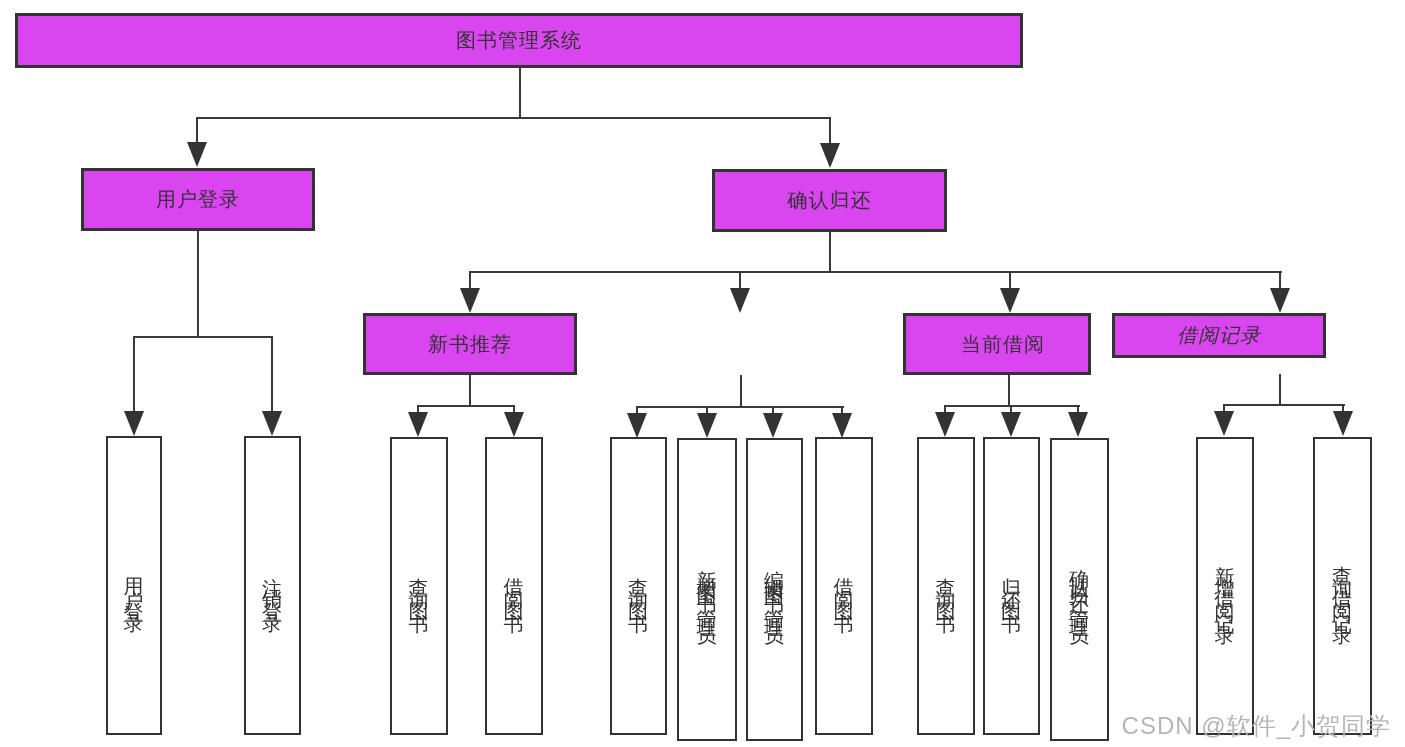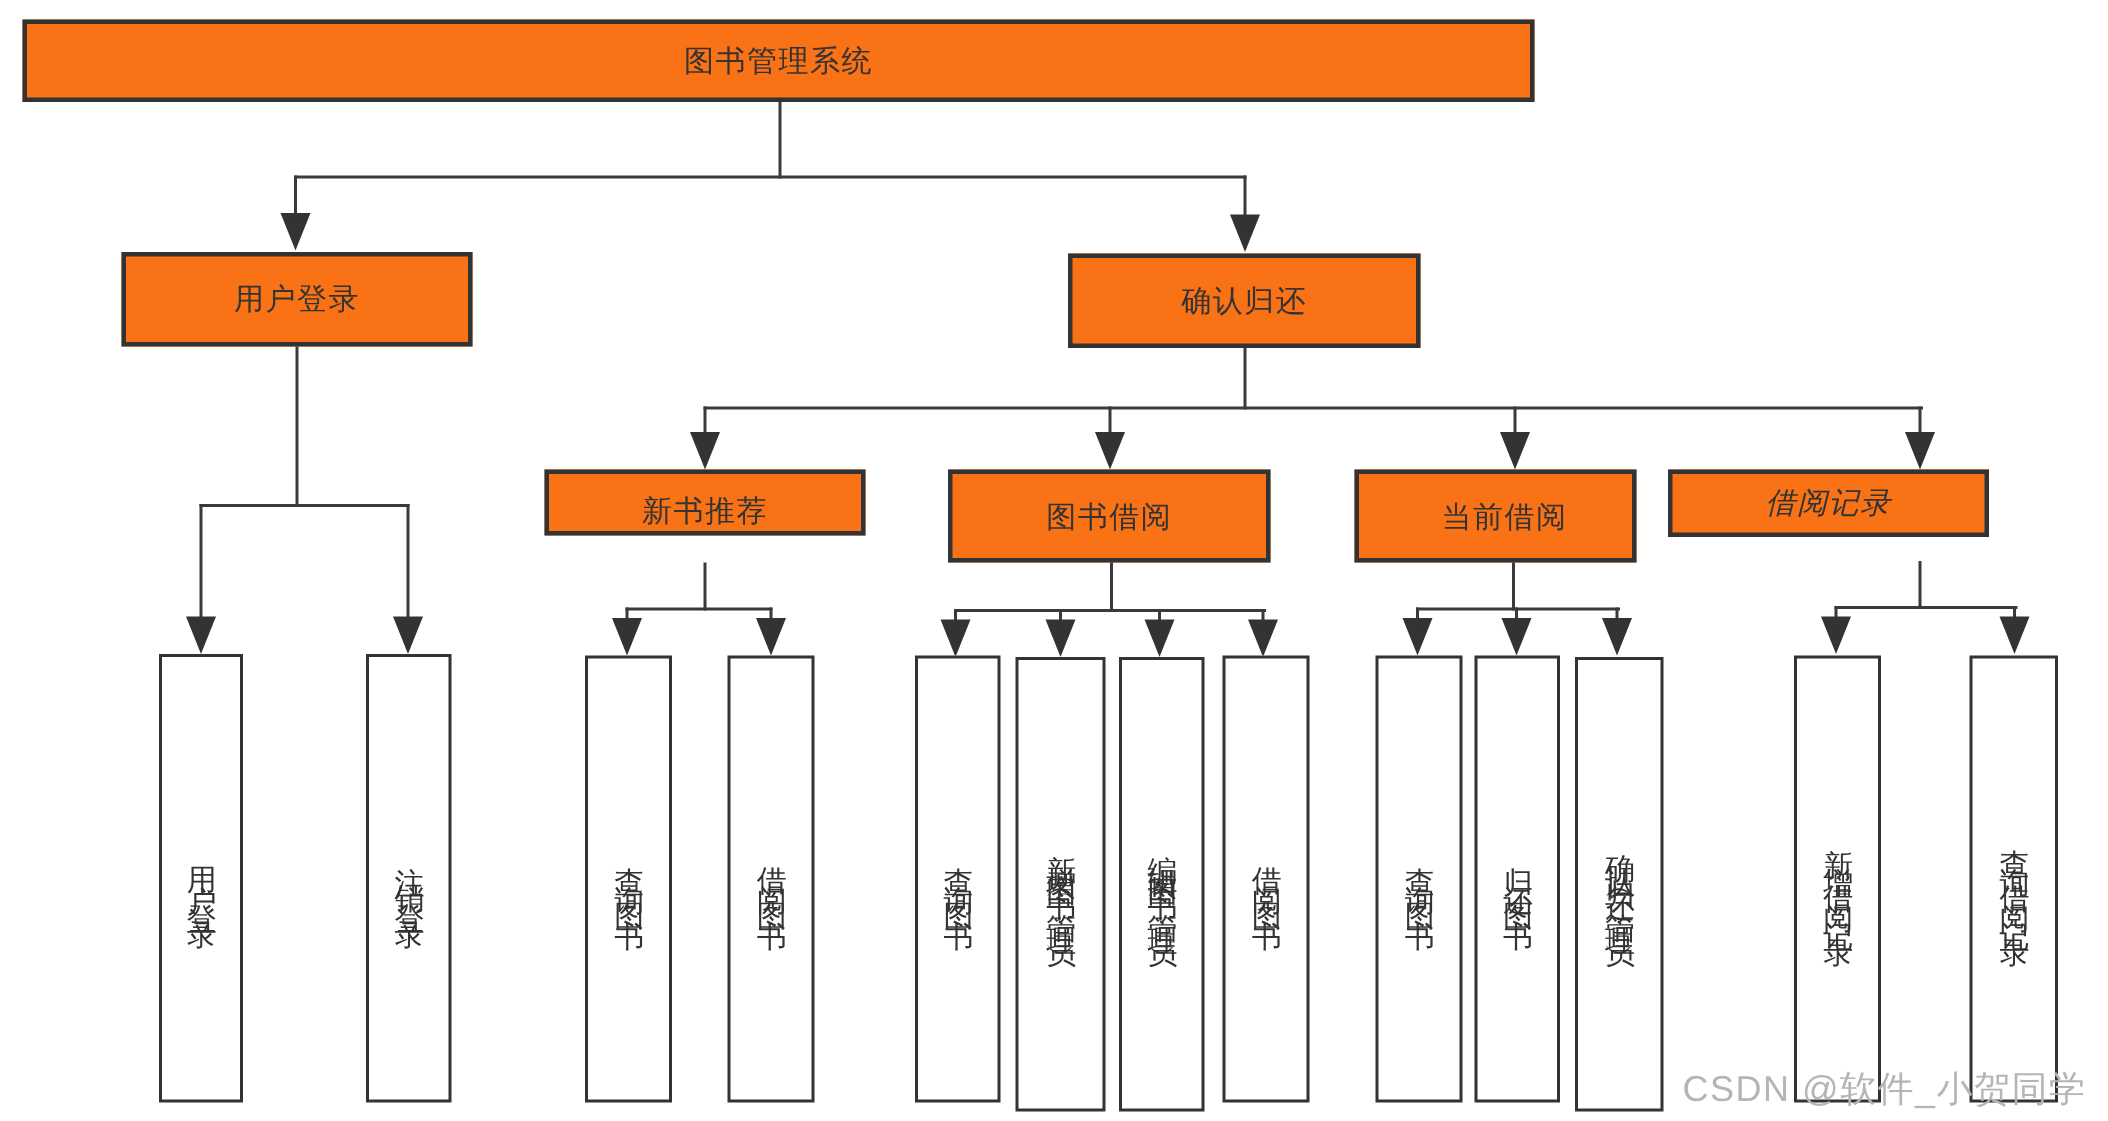--- a/index.html
+++ b/index.html
@@ -1,21 +1,21 @@
 <!DOCTYPE html>
 <html><head>
 <meta charset="utf-8">
 <style>
   * { margin:0; padding:0; box-sizing:border-box; }
   html,body { background:#fff; }
   body { font-family:"Liberation Sans","DejaVu Sans",sans-serif; }
   .canvas { position:relative; width:1405px; height:747px; background:#fff; overflow:hidden; }
 
   
-  .node { position:absolute; background:#f97316; border:3px solid #333;
+  .node { position:absolute; background:#d946ef; border:3px solid #333;
           display:flex; align-items:center; justify-content:center; }
   .node .lbl { font-size:20px; color:#333; letter-spacing:1px; white-space:nowrap; }
 
   
   .leaf { position:absolute; background:#fff; border:2px solid #333;
           display:flex; align-items:center; justify-content:center; }
   .leaf .vlbl { writing-mode:vertical-rl; text-orientation:mixed;
                 font-size:20px; color:#333; letter-spacing:12px; line-height:1; }
   .leaf .vlbl.long { letter-spacing:8px; }
 
@@ -64,25 +64,22 @@
   <div class="hline" style="left:469px; top:271px; width:813px;"></div>
   <div class="vline" style="left:469px; top:271px; height:18px;"></div>
   <div class="ahead" style="left:460px; top:288px;"></div>
   <div class="vline" style="left:739px; top:271px; height:18px;"></div>
   <div class="ahead" style="left:730px; top:288px;"></div>
   <div class="vline" style="left:1009px; top:271px; height:18px;"></div>
   <div class="ahead" style="left:1000px; top:288px;"></div>
   <div class="vline" style="left:1279px; top:271px; height:18px;"></div>
   <div class="ahead" style="left:1270px; top:288px;"></div>
 
-  <div class="node" style="left:363px; top:313px; width:214px; height:44px;align-items:flex-end;">
+  <div class="node" style="left:363px; top:313px; width:214px; height:62px;">
     <span class="lbl">新书推荐</span>
-  </div>
-  <div class="node" style="left:632px; top:313px; width:215px; height:62px;">
-    <span class="lbl">图书借阅</span>
   </div>
   <div class="node" style="left:903px; top:313px; width:188px; height:62px;padding-left:12px;">
     <span class="lbl">当前借阅</span>
   </div>
   <div class="node" style="left:1112px; top:313px; width:214px; height:45px;font-style:italic;">
     <span class="lbl">借阅记录</span>
   </div>
 
   <div class="vline" style="left:469px; top:375px; height:32px;"></div>
   <div class="hline" style="left:417px; top:405px; width:98px;"></div>

